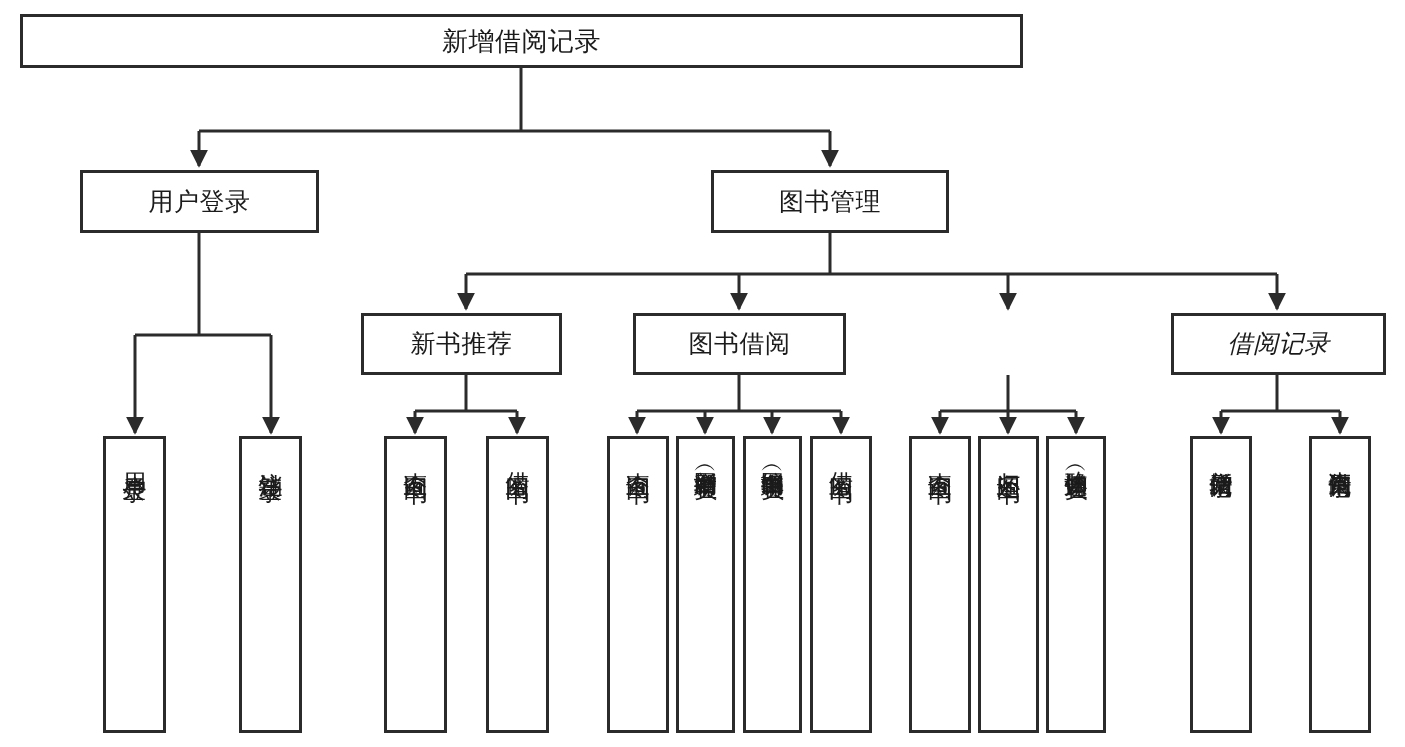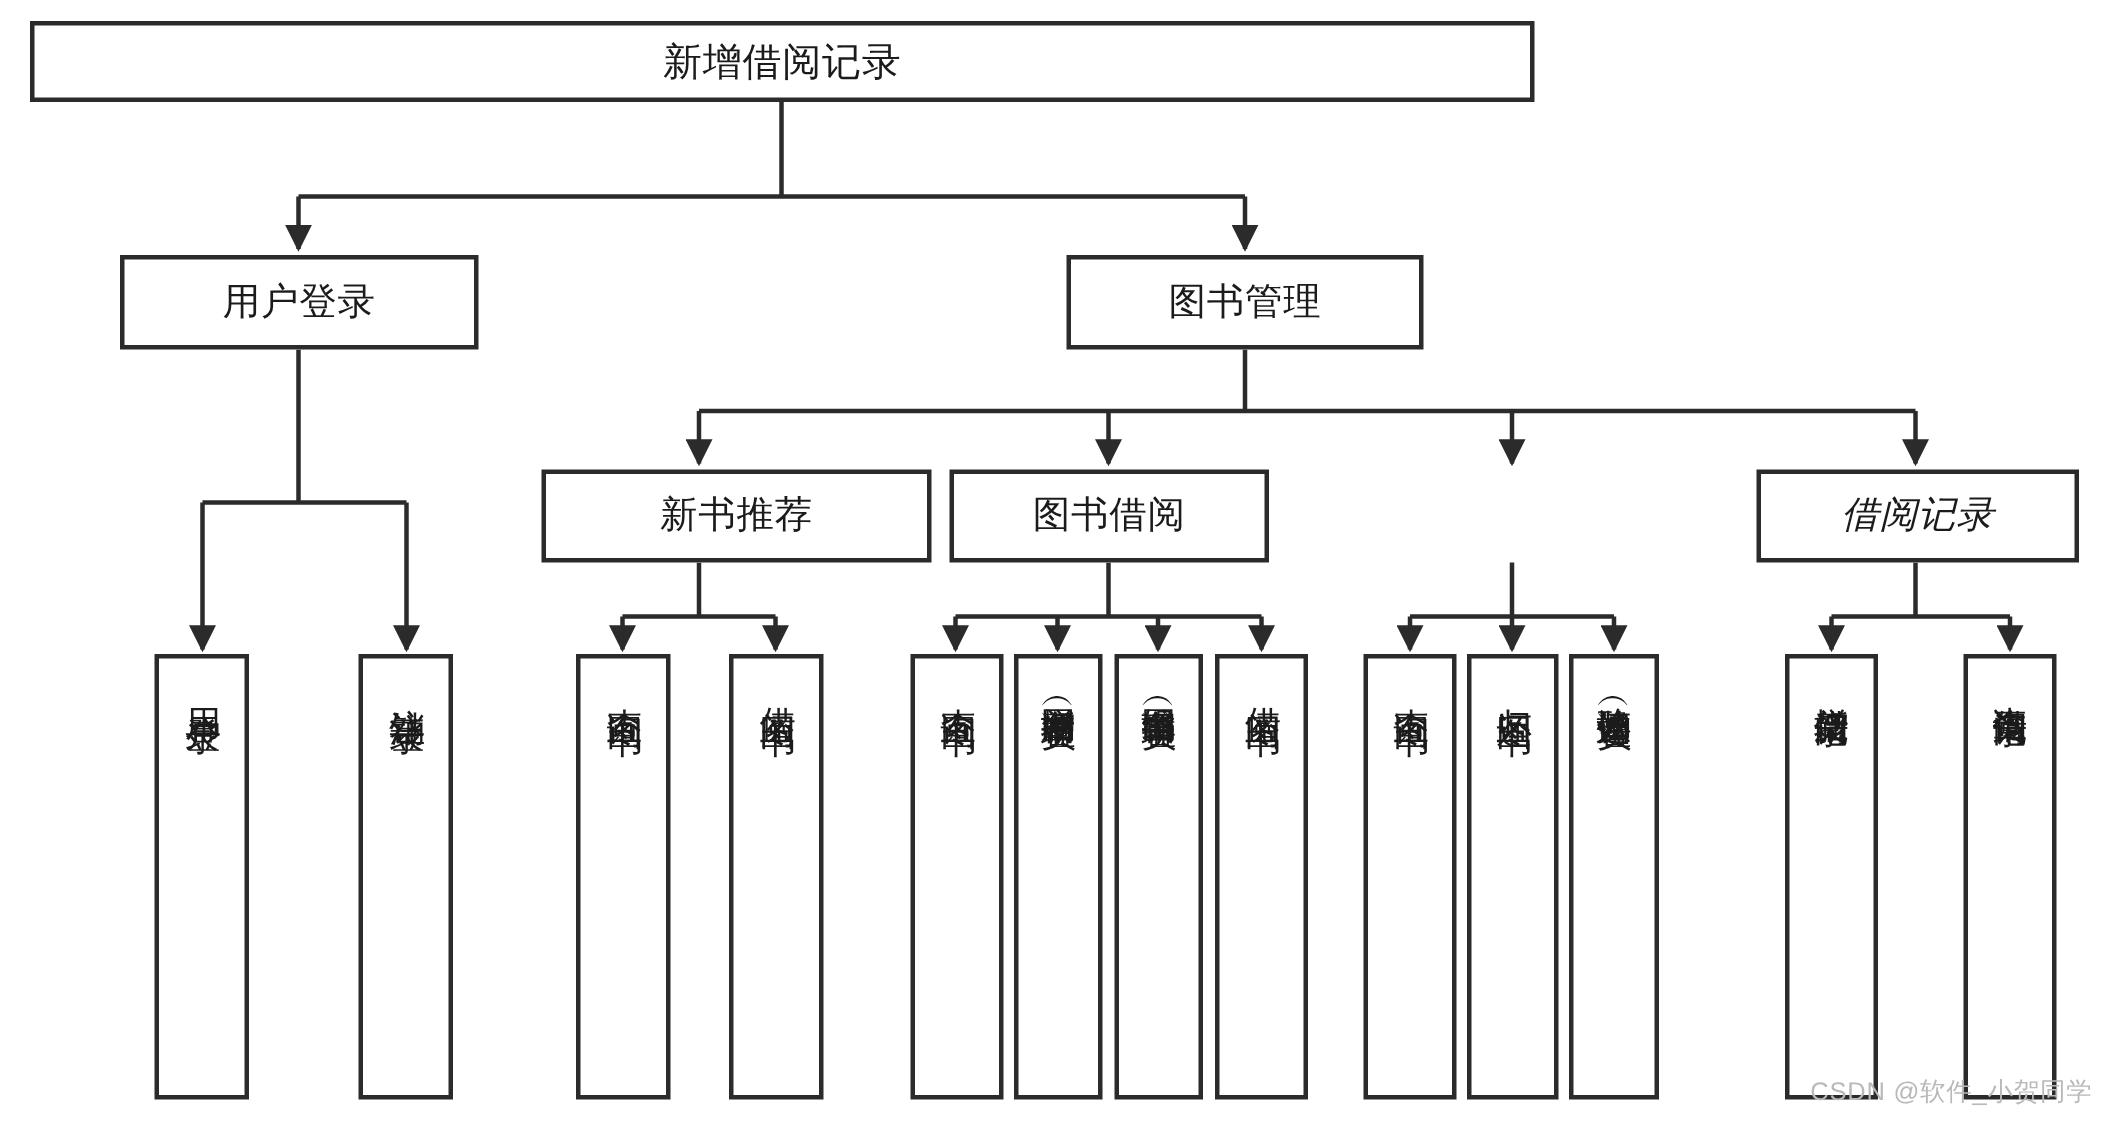--- a/index.html
+++ b/index.html
@@ -139,21 +139,21 @@
     <span class="label">新增借阅记录</span>
   </div>
 
   <div class="node horiz" style="left:80px; top:170px; width:239px; height:63px;">
     <span class="label">用户登录</span>
   </div>
   <div class="node horiz" style="left:711px; top:170px; width:238px; height:63px;">
     <span class="label">图书管理</span>
   </div>
 
-  <div class="node horiz" style="left:361px; top:313px; width:260px; height:62px;">
+  <div class="node horiz" style="left:361px; top:313px; width:201px; height:62px;">
     <span class="label">新书推荐</span>
   </div>
   <div class="node horiz" style="left:633px; top:313px; width:213px; height:62px;">
     <span class="label">图书借阅</span>
   </div>
   <div class="node horiz" style="left:1171px; top:313px; width:215px; height:62px;font-style:italic;">
     <span class="label">借阅记录</span>
   </div>
 
   <div class="node leaf" style="left:103px; top:436px; width:63px; height:297px;">
@@ -193,15 +193,14 @@
     <span class="label">确认归还（管理员）</span>
   </div>
 
   <div class="node leaf tall" style="left:1190px; top:436px; width:62px; height:297px;">
     <span class="label">新增借阅记录</span>
   </div>
   <div class="node leaf tall" style="left:1309px; top:436px; width:62px; height:297px;">
     <span class="label">查询借阅记录</span>
   </div>
 
-  <div id="watermark">CSDN @软件_小贺同学</div>
 
 </div>
 
 </body></html>

